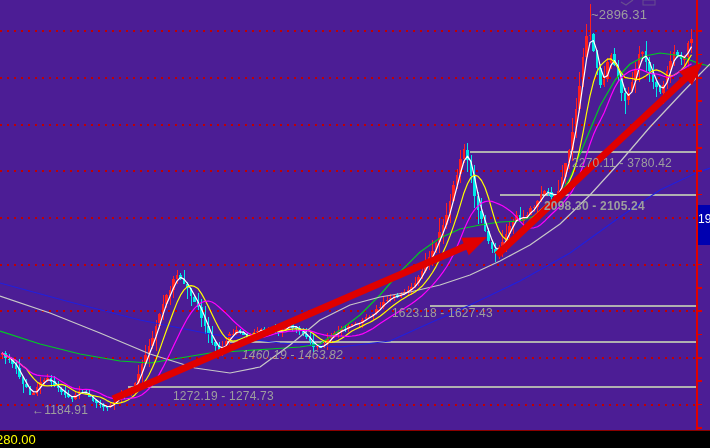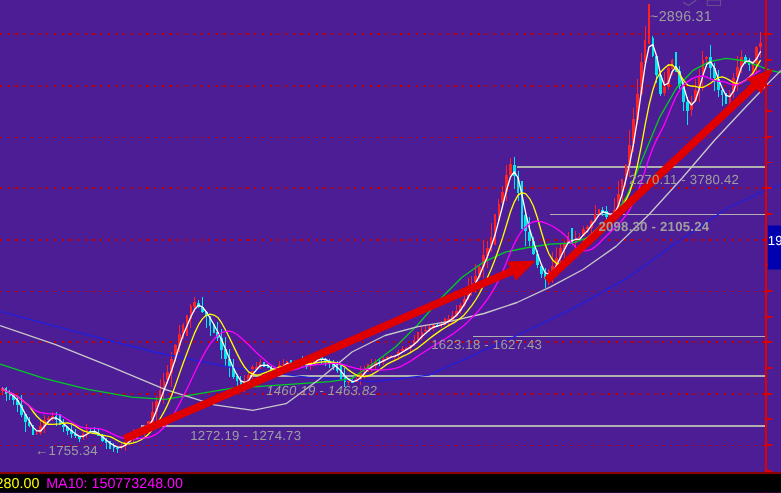--- a/index.html
+++ b/index.html
@@ -476,27 +476,26 @@
       </g>
     </svg>
 
   <div id="labels">
       <div class="gap-label" id="peak-label" style="left: 591px; top: 7px;">~2896.31</div>
       <div class="gap-label" style="left: 572px; top: 156px;">2270.11 - 3780.42</div>
       <div class="gap-label" style="left: 544px; top: 199px; font-weight: bold;">2098.30 - 2105.24</div>
       <div class="gap-label" style="left: 344px; top: 306px; margin-left: 48px;">1623.18 - 1627.43</div>
       <div class="gap-label" style="left: 242px; top: 348px; font-style: italic;">1460.19 - 1463.82</div>
       <div class="gap-label" style="left: 129px; top: 389px; margin-left: 44px;">1272.19 - 1274.73</div>
-      <div class="gap-label" style="left: 32px; top: 403px;">←1755.34</div>
+      <div class="gap-label" style="left: 32px; top: 403px;">←1184.91</div>
     </div>
 
   <div id="price-badge">19</div>
 
   <svg class="artifact" style="left:619px;top:0" width="40" height="7">
     <polyline points="2,2 7,5 14,0" fill="none" stroke="#888" stroke-width="1.3"></polyline>
     <rect x="24" y="0" width="12" height="5" fill="none" stroke="#888" stroke-width="1"></rect>
   </svg>
 
   <div id="bottom-panel">
     <span id="vol-left">280.00</span>
-    <span id="vol-ma10">MA10: 150773248.00</span>
   </div>
 </div>
 
 </body></html>

